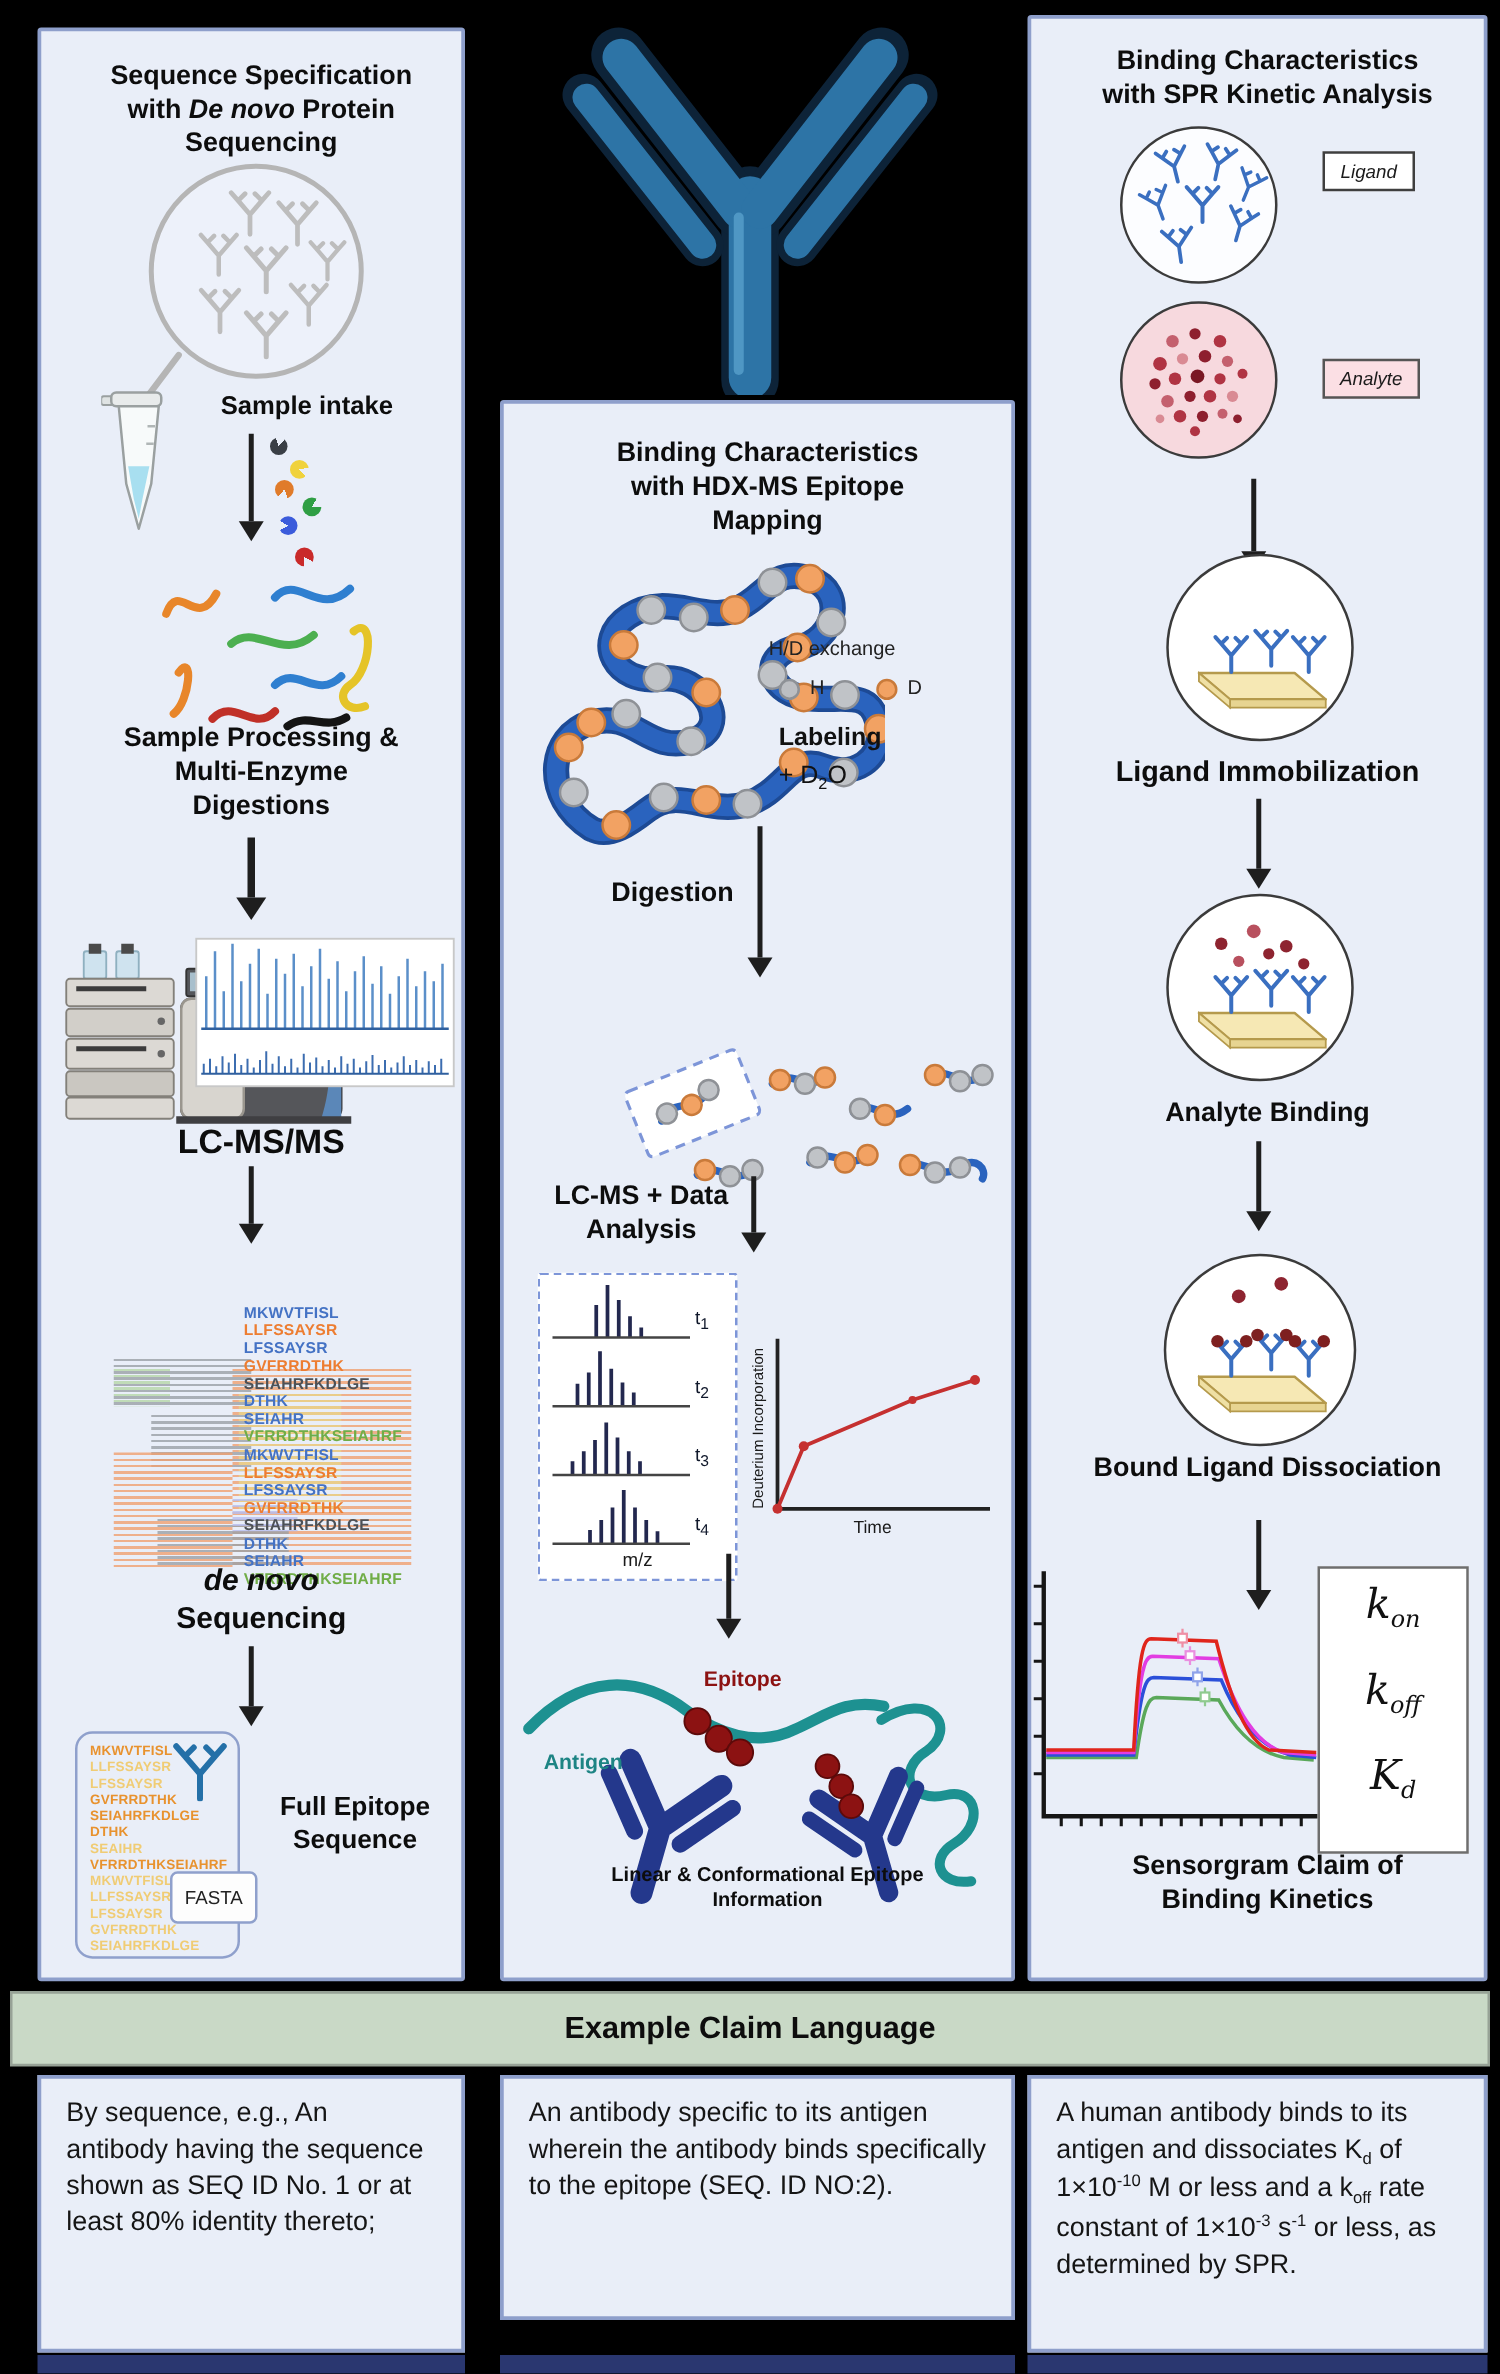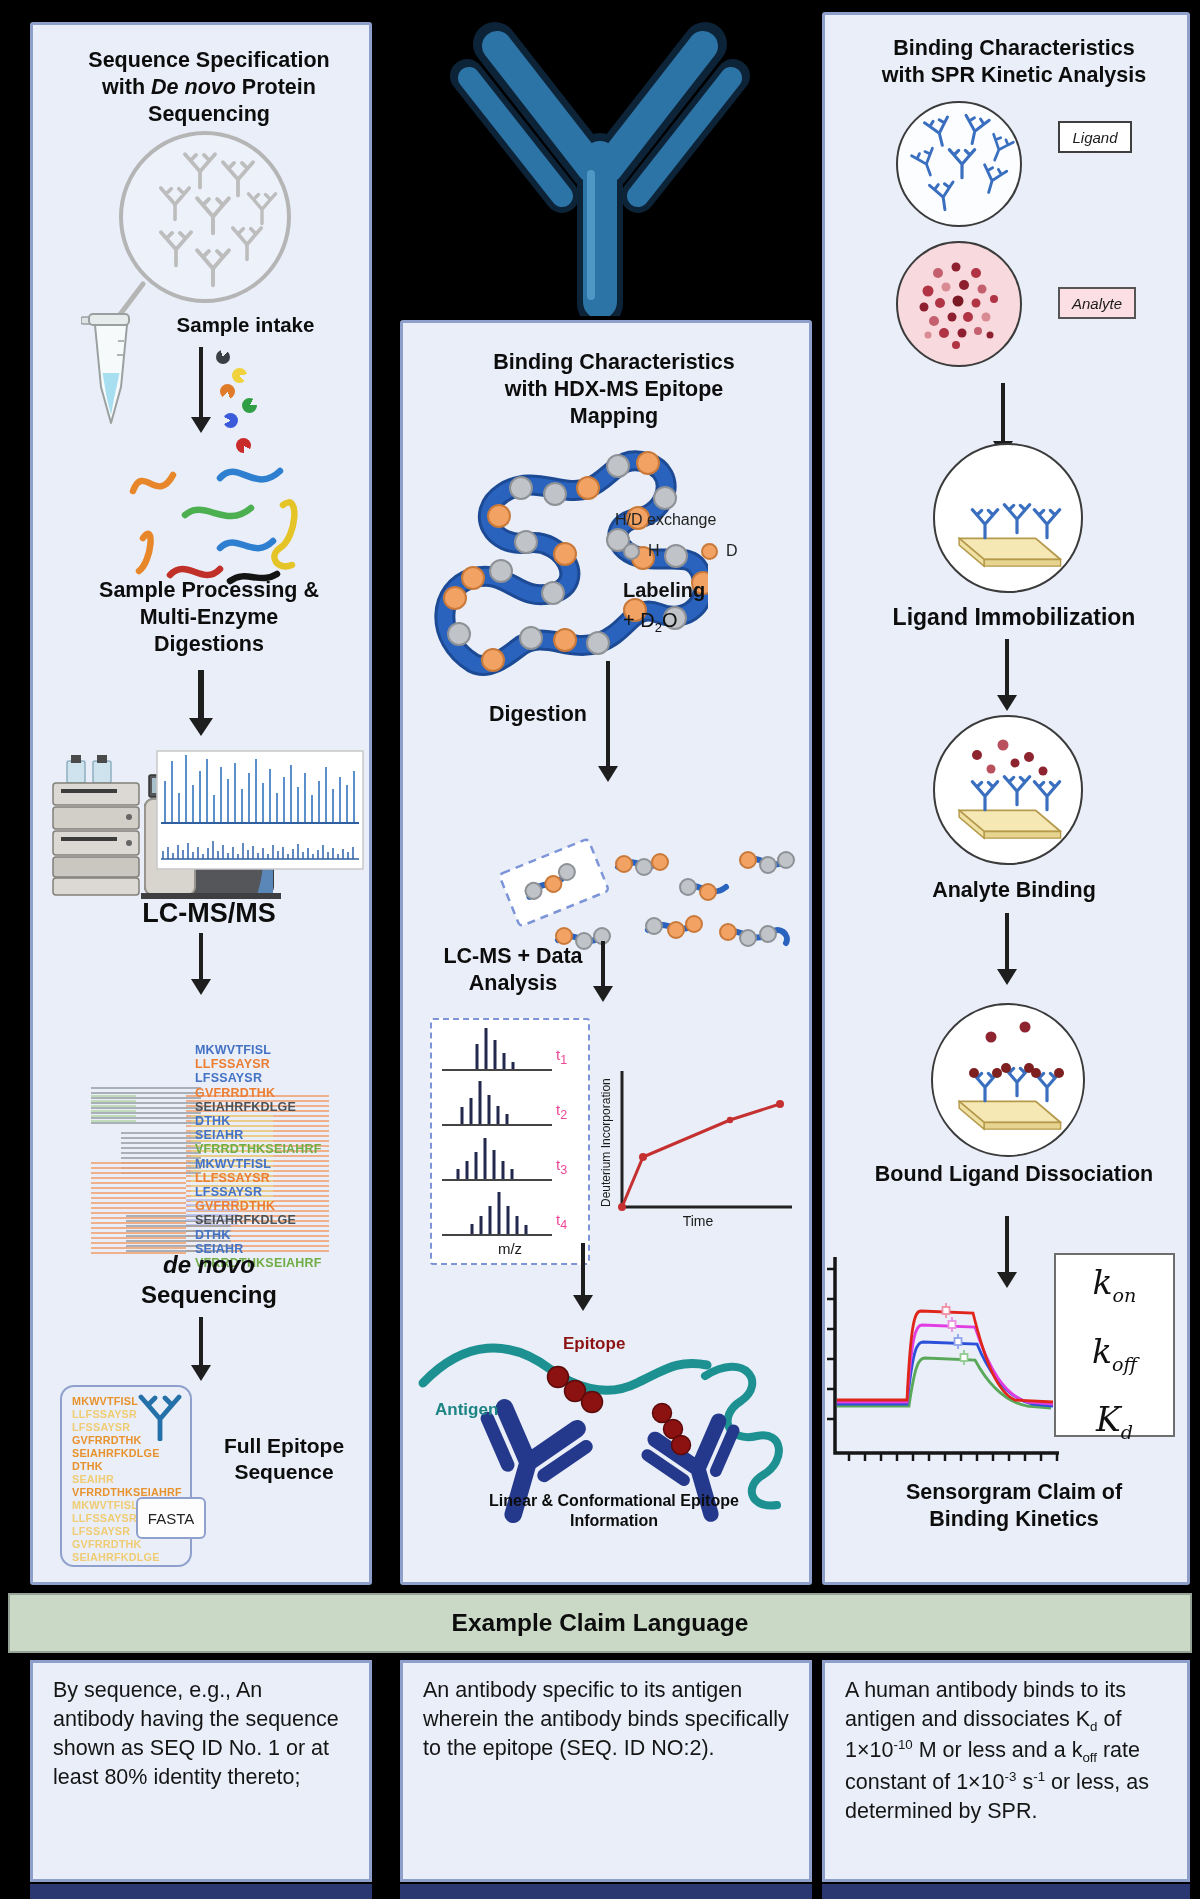--- a/index.html
+++ b/index.html
@@ -16,21 +16,21 @@
   .arrow.big .head{border-left-width:12px;border-right-width:12px;border-top-width:18px;}
   .readlist{position:absolute;font-weight:700;font-size:12.5px;line-height:14.2px;letter-spacing:.2px;}
   .str{position:absolute;opacity:.8;}
   .fastabox{position:absolute;border:2px solid #8fa0cc;border-radius:14px;box-sizing:border-box;}
   .fasta-line{font-weight:700;font-size:10.8px;line-height:13px;letter-spacing:.2px;}
   .fasta-line.strong{color:#e8922e;}
   .fasta-line.pale{color:#f0cc74;}
   .tag{position:absolute;background:#fdfdfd;border:2px solid #8fa0cc;border-radius:6px;
        font-size:15px;color:#222;display:flex;align-items:center;justify-content:center;}
   .dashedbox{position:absolute;background:#fff;border:2.5px dashed #7d95d8;border-radius:3px;box-sizing:border-box;}
-  .tlab{position:absolute;left:124px;font-size:15px;color:#ec4899;}
+  .tlab{position:absolute;left:124px;font-size:15px;color:#0f172a;}
   .mz{position:absolute;left:0;right:0;text-align:center;font-size:15px;color:#1a1a1a;}
   .circ{position:absolute;border-radius:50%;box-sizing:border-box;border:2.5px solid #3b3b3b;}
   .minibox{position:absolute;box-sizing:border-box;display:flex;align-items:center;justify-content:center;font-size:15px;color:#1b1b1b;font-style:italic;}
   .kinbox{position:absolute;background:#fff;border:2.5px solid #6e6e6e;box-sizing:border-box;text-align:center;}
   .kin{font-family:"DejaVu Serif",serif;font-style:italic;font-size:33px;color:#111;line-height:56px;}
   .kin sub{font-size:.58em;}
   .band{position:absolute;background:#c9d9c6;border:2px solid #97a296;box-sizing:border-box;
         text-align:center;font-weight:700;font-size:24.5px;color:#0d0d0d;}
   .claim{position:absolute;background:#e9eef8;border:3px solid #8e9fcb;box-sizing:border-box;
          padding:13px 20px;font-size:21.5px;line-height:1.35;color:#151515;}
@@ -590,37 +590,37 @@
           <rect x="117.5" y="56" width="7" height="7" stroke="#ef8fa5"></rect>
         <line x1="127" y1="66" x2="127" y2="81" stroke="#ea8fe0"></line>
           <rect x="123.5" y="70" width="7" height="7" stroke="#ea8fe0"></rect>
         <line x1="133" y1="83" x2="133" y2="98" stroke="#8fa3ea"></line>
           <rect x="129.5" y="87" width="7" height="7" stroke="#8fa3ea"></rect>
         <line x1="139" y1="99" x2="139" y2="114" stroke="#8fca8f"></line>
           <rect x="135.5" y="103" width="7" height="7" stroke="#8fca8f"></rect>
       </g>
     </svg>
 
-    <div class="kinbox" style="left:229px;top:1238px;width:121px;height:184px">
+    <div class="kinbox" style="left:229px;top:1238px;width:121px;height:230px">
       <div class="kin"><span>k</span><sub>on</sub></div>
       <div class="kin"><span>k</span><sub>off</sub></div>
       <div class="kin"><span>K</span><sub>d</sub></div>
     </div>
 
     <div class="ttl" style="top:1464px;font-size:21.5px">
       <div>Sensorgram Claim of</div>
       <div>Binding Kinetics</div>
     </div>
   </div>
 
   <div class="band" style="left:8px;top:1593px;width:1184px;height:60px;line-height:56px">Example Claim Language</div>
 
   <div class="claim" style="left:30px;top:1660px;width:342px;height:222px">By sequence, e.g., An antibody having the sequence shown as SEQ ID No. 1 or at least 80% identity thereto;</div>
 
-  <div class="claim" style="left:400px;top:1660px;width:412px;height:222px">An antibody specific to its antigen wherein the antibody binds specifically to the epitope (SEQ. ID NO:2).</div>
+  <div class="claim" style="left:400px;top:1660px;width:412px;height:196px">An antibody specific to its antigen wherein the antibody binds specifically to the epitope (SEQ. ID NO:2).</div>
 
   <div class="claim" style="left:822px;top:1660px;width:368px;height:222px">
     <span>A human antibody binds to its antigen and dissociates K</span><sub>d</sub><span> of 1×10</span><sup>-10</sup><span> M or less and a k</span><sub>off</sub><span> rate constant of 1×10</span><sup>-3</sup><span> s</span><sup>-1</sup><span> or less, as determined by SPR.</span>
   </div>
 
   <div class="navybar" style="left:30px;width:342px"></div>
   <div class="navybar" style="left:400px;width:412px"></div>
   <div class="navybar" style="left:822px;width:368px"></div>
 
 </div>

